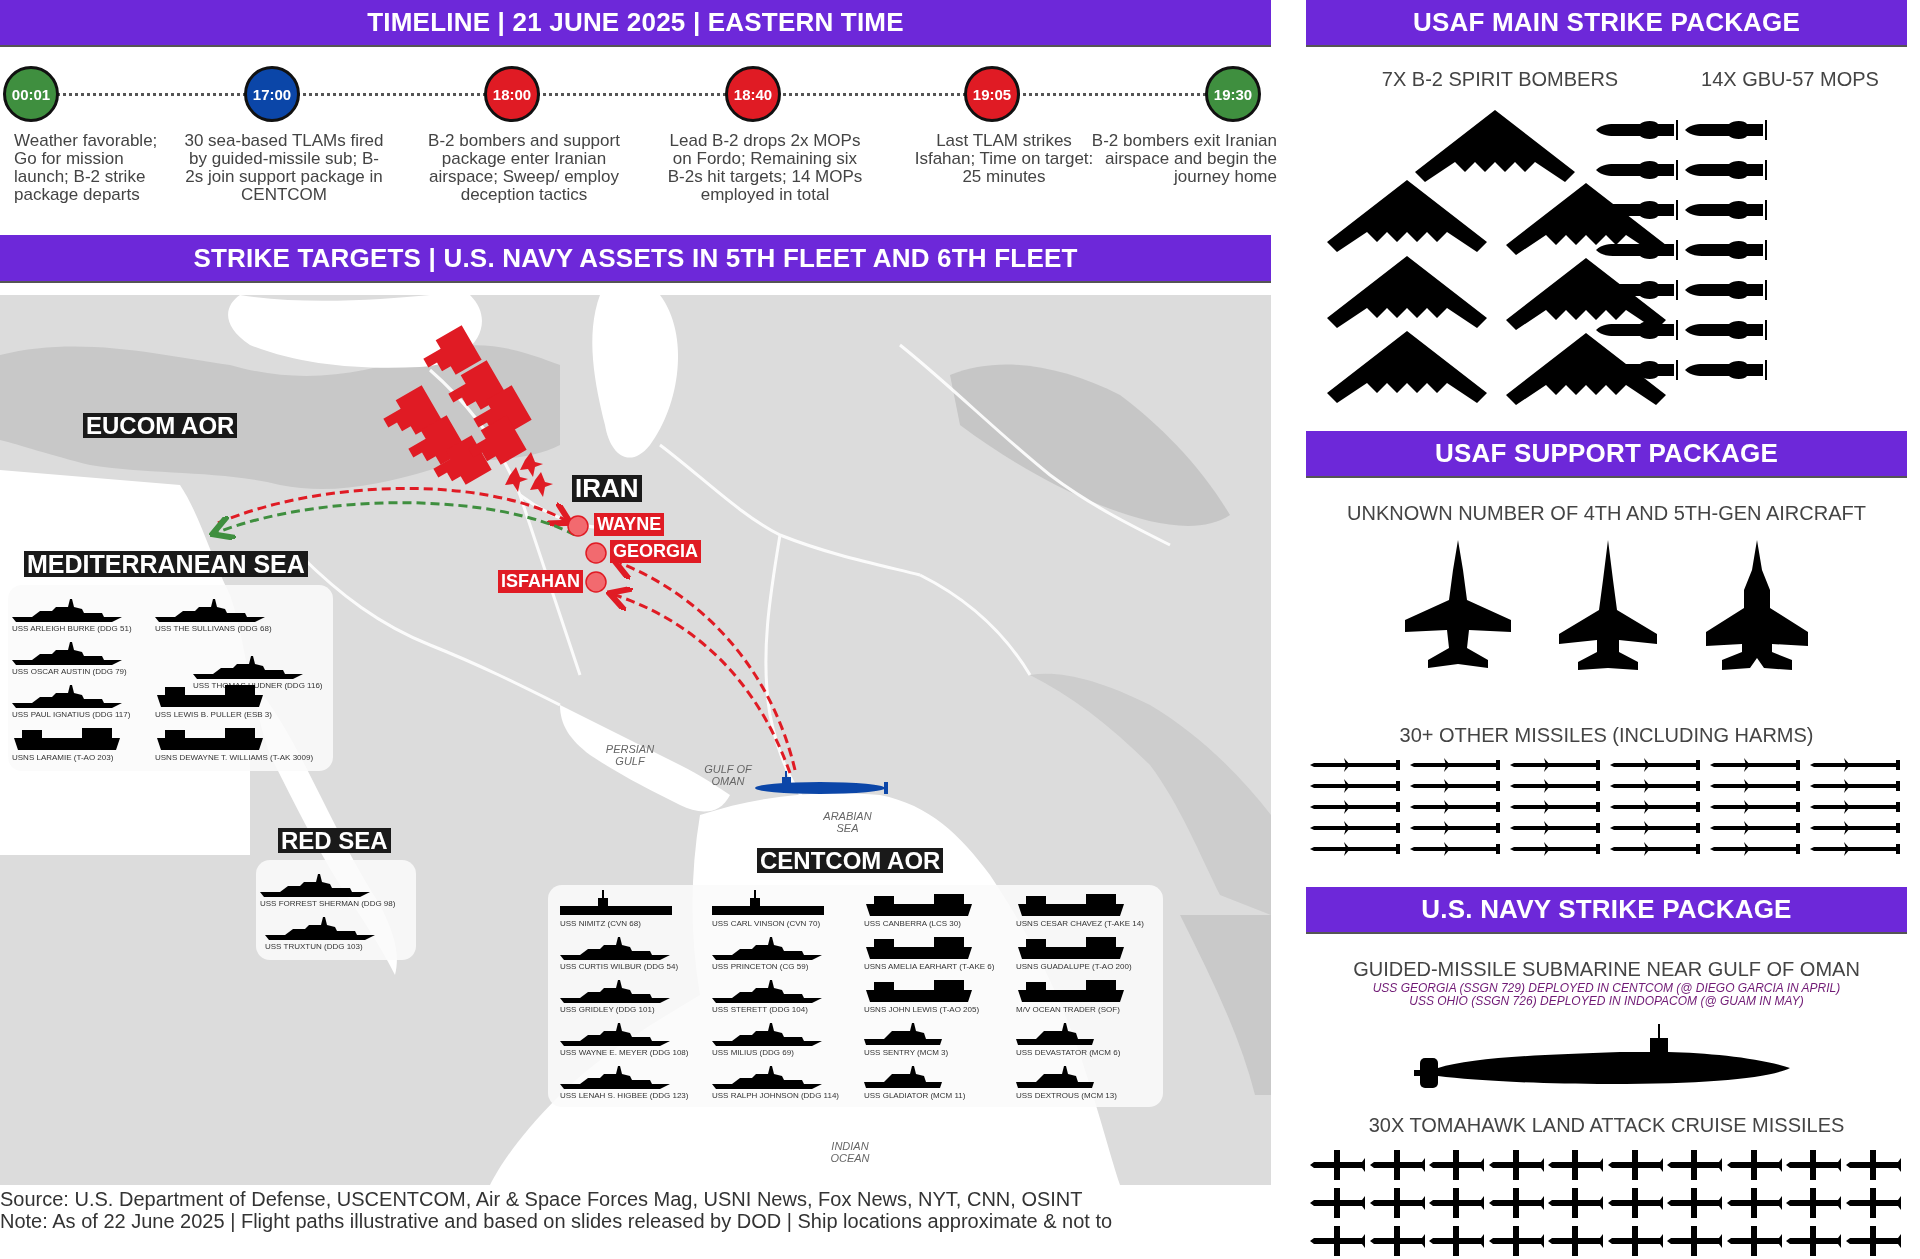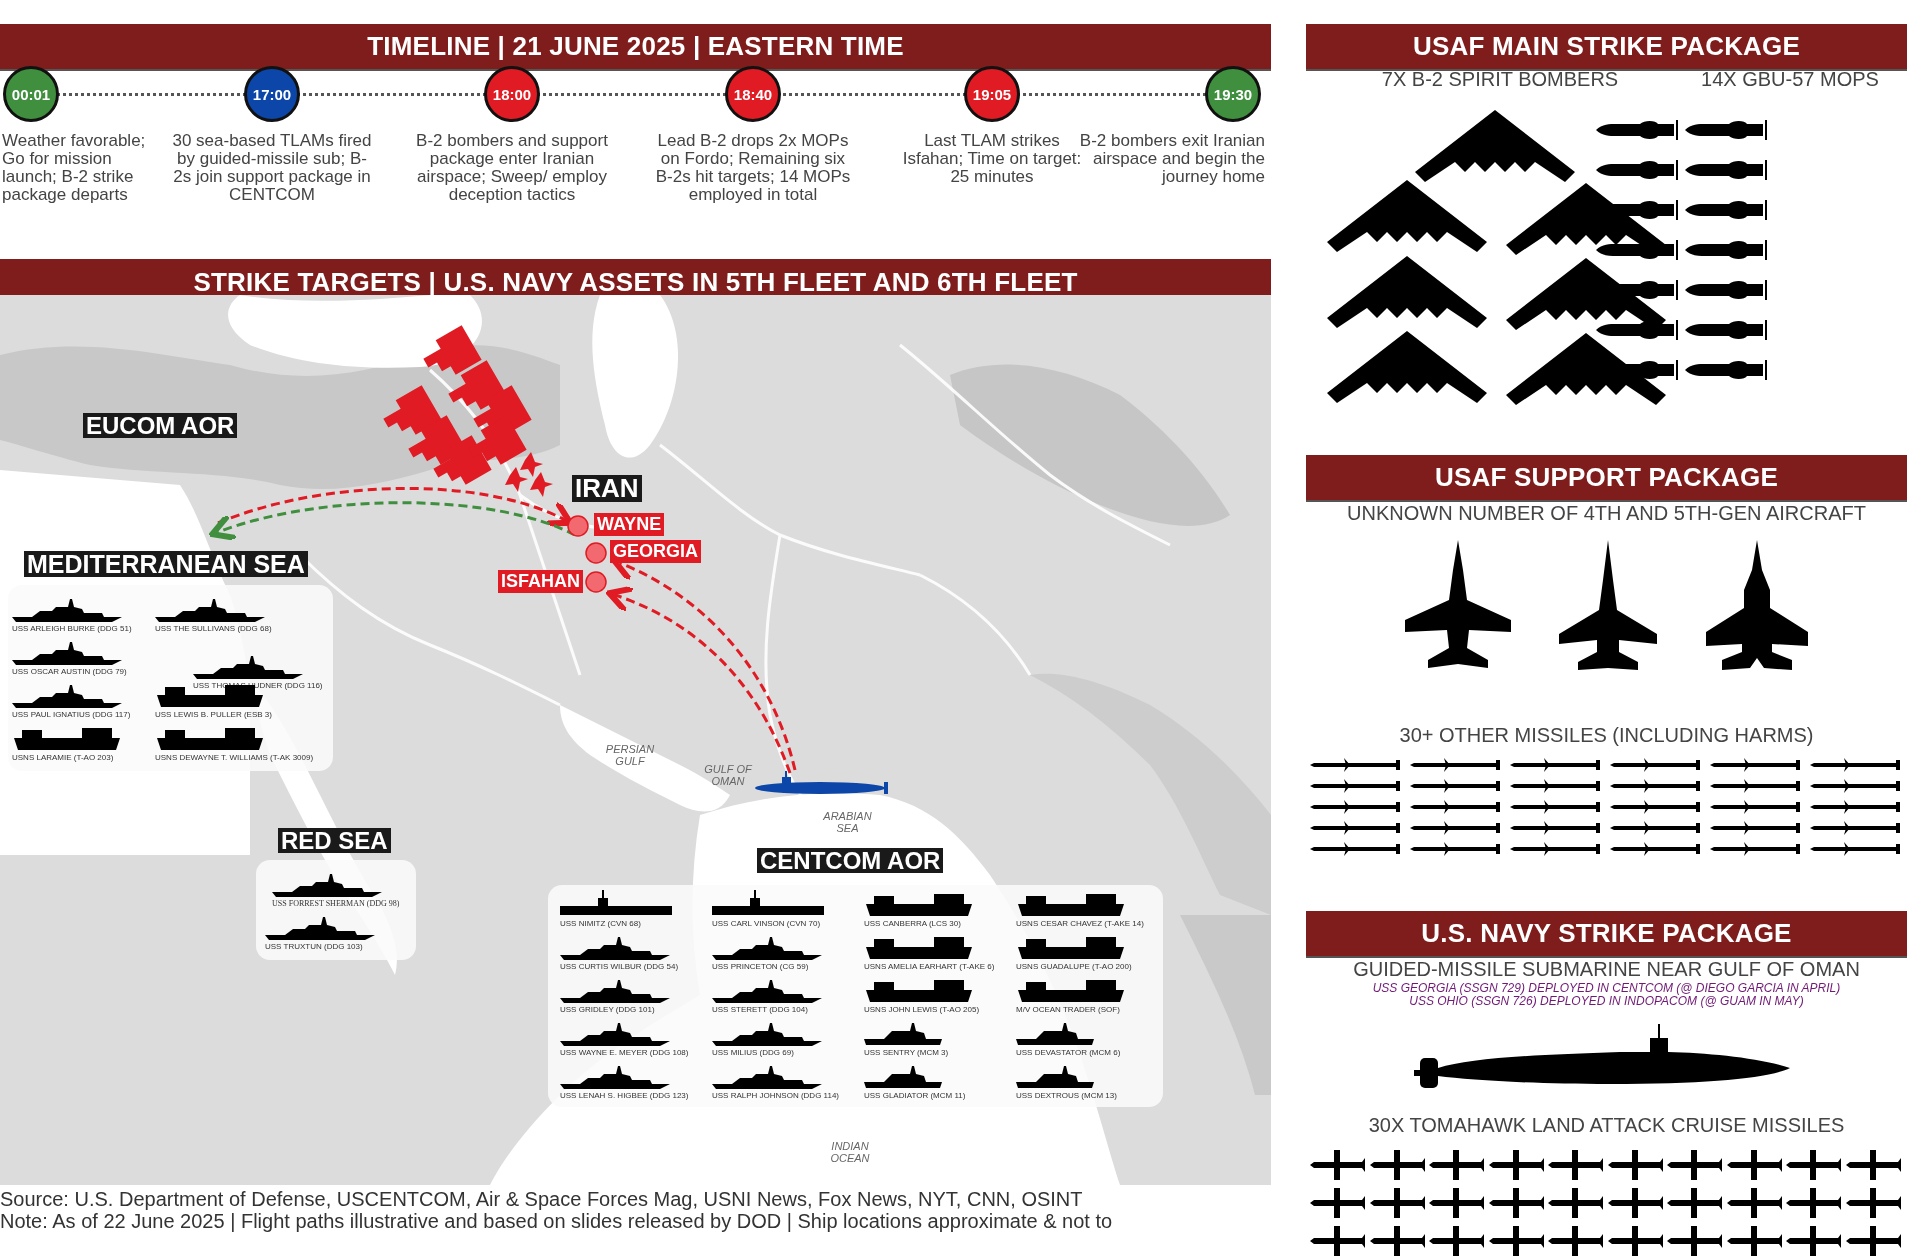--- a/index.html
+++ b/index.html
@@ -1,29 +1,29 @@
 <!DOCTYPE html>
 <html><head>
 <meta charset="utf-8">
 <style>
   * { box-sizing: border-box; margin: 0; padding: 0; }
   html, body { width: 1920px; height: 1259px; background: #ffffff; overflow: hidden; }
   body { position: relative; font-family: "Liberation Sans", sans-serif; color: #3a3a3a; }
 
-  .hdr { position: absolute; background: #7f1d1d; color: #fff; font-weight: bold; text-align: center;
-         font-family: "Liberation Sans", sans-serif; letter-spacing: 0.2px; border-bottom: 2px solid #555; margin-top: 24px; }
+  .hdr { position: absolute; background: #6d28d9; color: #fff; font-weight: bold; text-align: center;
+         font-family: "Liberation Sans", sans-serif; letter-spacing: 0.2px; border-bottom: 2px solid #555; }
   #timeline-header { left: 0; top: 0; width: 1271px; height: 47px; font-size: 26px; line-height: 45px; }
   #strike-header { left: 0; top: 235px; width: 1271px; height: 48px; font-size: 26px; line-height: 46px; }
 
   
   .tl-line { position: absolute; top: 93px; left: 40px; width: 1190px; border-top: 3px dotted #555; }
   .tl-node { position: absolute; top: 66px; width: 56px; height: 56px; border-radius: 50%;
              border: 3px solid #111; color: #fff; font-weight: bold; font-size: 15px;
              display: flex; align-items: center; justify-content: center; }
-  .tl-desc { position: absolute; top: 132px; width: 200px; font-size: 17px; line-height: 18px; color: #444; }
+  .tl-desc { position: absolute; top: 132px; width: 200px; font-size: 17px; line-height: 18px; color: #444; margin-left: 12px; }
 
   
   #map { position: absolute; left: 0; top: 295px; width: 1271px; height: 890px; overflow: hidden; background: #bef264; }
   .map-label { position: absolute; background: #1a1a1a; color: #fff; font-weight: bold; padding: 0 3px; line-height: 1.05; }
   .tgt-label { position: absolute; background: #e01b24; color: #fff; font-weight: bold; font-size: 18px; padding: 1px 3px; }
   .sea-label { position: absolute; font-style: italic; font-size: 11px; color: #666; text-align: center; line-height: 12px; }
   .ship-box { position: absolute; background: rgba(250,250,250,0.88); border-radius: 14px; }
   .ship { position: absolute; }
   .ship .hull { display: block; }
   .ship .name { display: block; font-size: 8px; color: #333; white-space: nowrap; margin-top: 1px; }
@@ -191,21 +191,21 @@
           <path d="M2,14 L108,14 L104,26 L6,26 Z M10,6 L30,6 L30,14 L10,14 Z M70,4 L100,4 L100,14 L70,14 Z" fill="#000"></path>
         </svg>
         <span class="name">USNS LARAMIE (T-AO 203)</span>
       </div>
       <div class="ship" style="left: 155px; top: 429px;">
         <svg width="112" height="28" viewBox="0 0 112 28" class="hull">
           <path d="M2,14 L108,14 L104,26 L6,26 Z M10,6 L30,6 L30,14 L10,14 Z M70,4 L100,4 L100,14 L70,14 Z" fill="#000"></path>
         </svg>
         <span class="name">USNS DEWAYNE T. WILLIAMS (T-AK 3009)</span>
       </div>
-      <div class="ship" style="left: 272px; top: 575px; font-family: Liberation Serif, serif;">
+      <div class="ship" style="left: 260px; top: 575px;">
         <svg width="112" height="28" viewBox="0 0 112 28" class="hull">
           <path d="M0,22 L110,22 L100,27 L4,27 Z M20,22 L28,16 L40,16 L44,12 L56,12 L58,4 L60,4 L62,12 L70,14 L72,18 L90,18 L92,22 Z" fill="#000"></path>
         </svg>
         <span class="name">USS FORREST SHERMAN (DDG 98)</span>
       </div>
       <div class="ship" style="left: 265px; top: 618px;">
         <svg width="112" height="28" viewBox="0 0 112 28" class="hull">
           <path d="M0,22 L110,22 L100,27 L4,27 Z M20,22 L28,16 L40,16 L44,12 L56,12 L58,4 L60,4 L62,12 L70,14 L72,18 L90,18 L92,22 Z" fill="#000"></path>
         </svg>
         <span class="name">USS TRUXTUN (DDG 103)</span>

